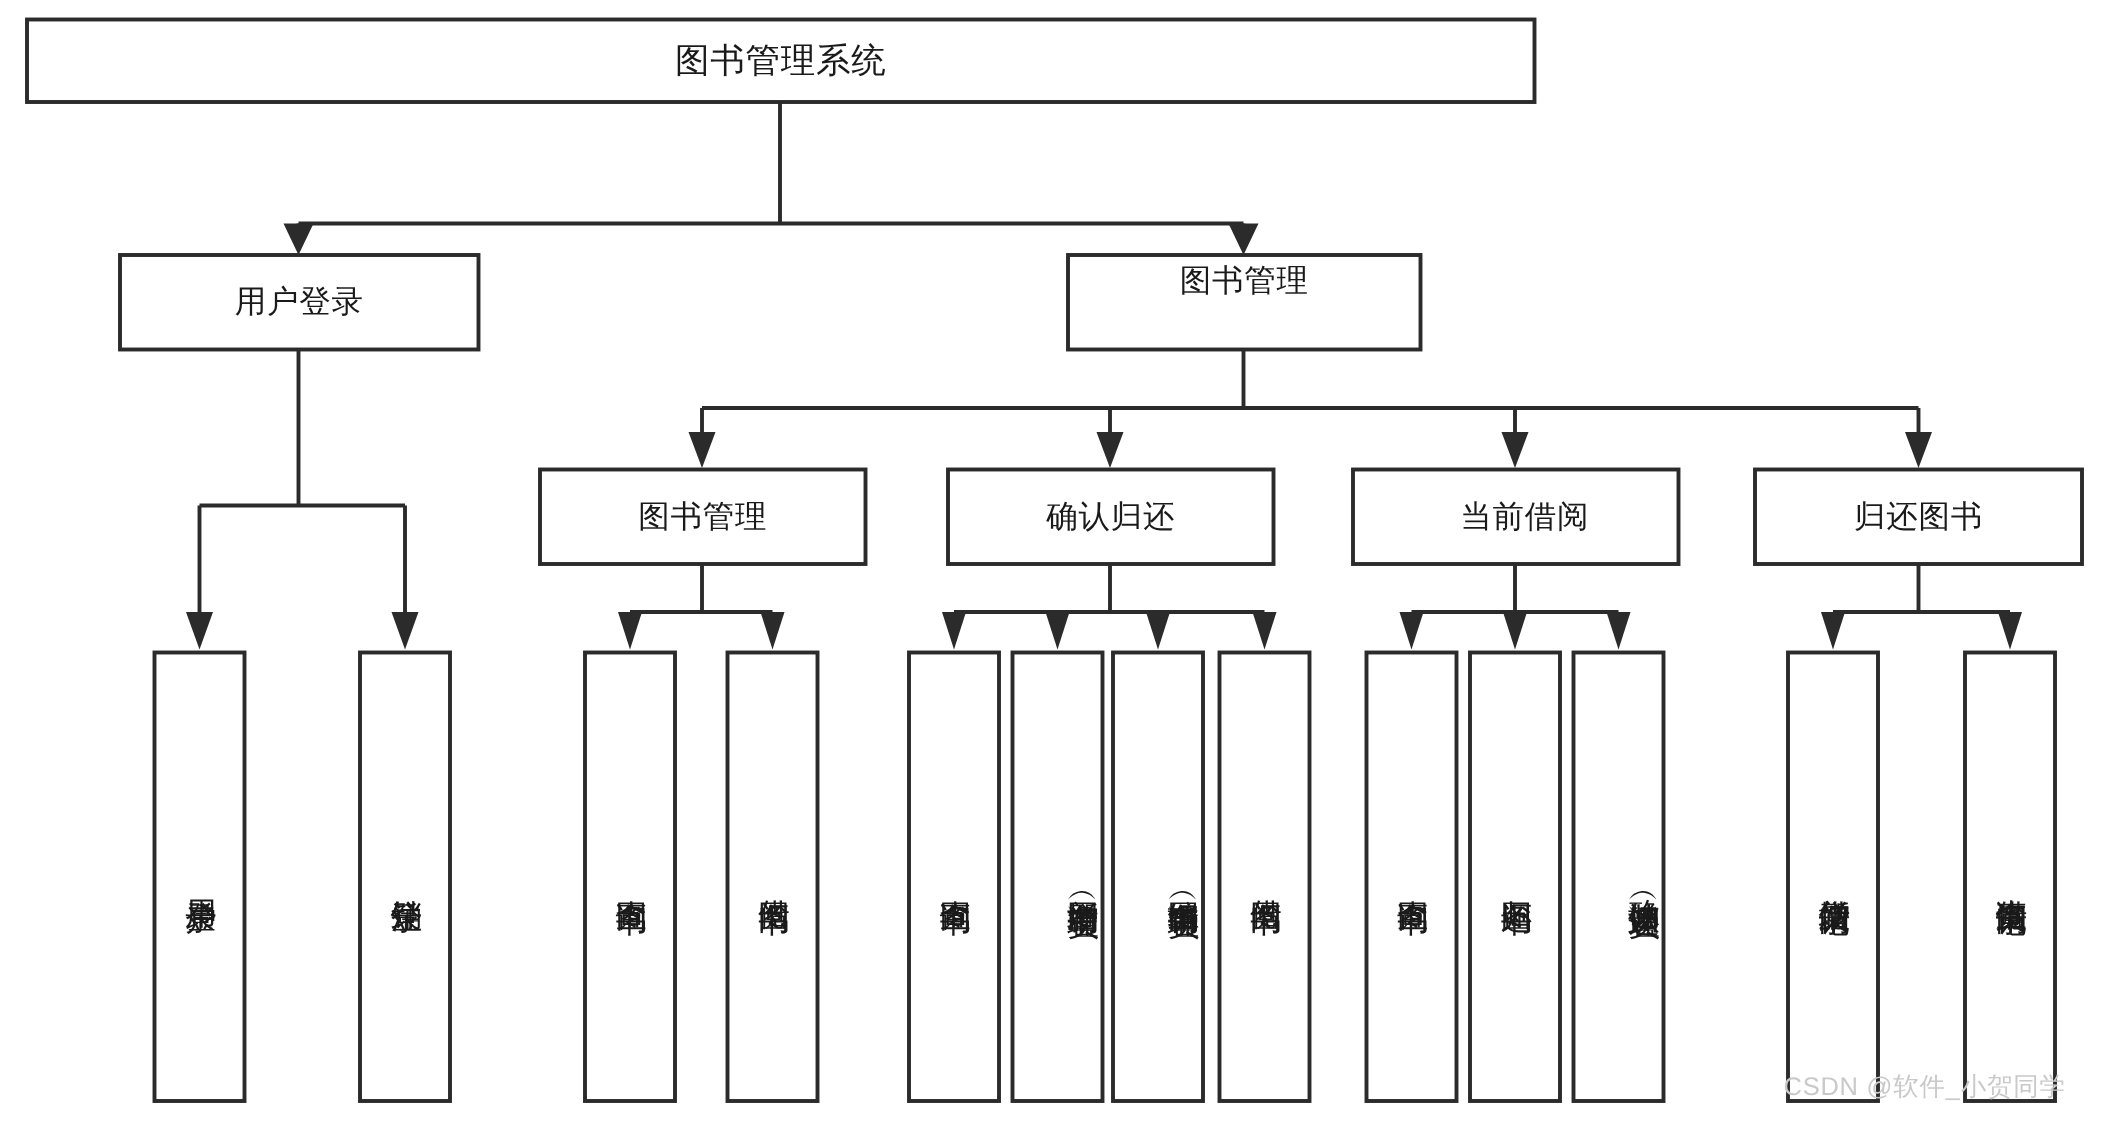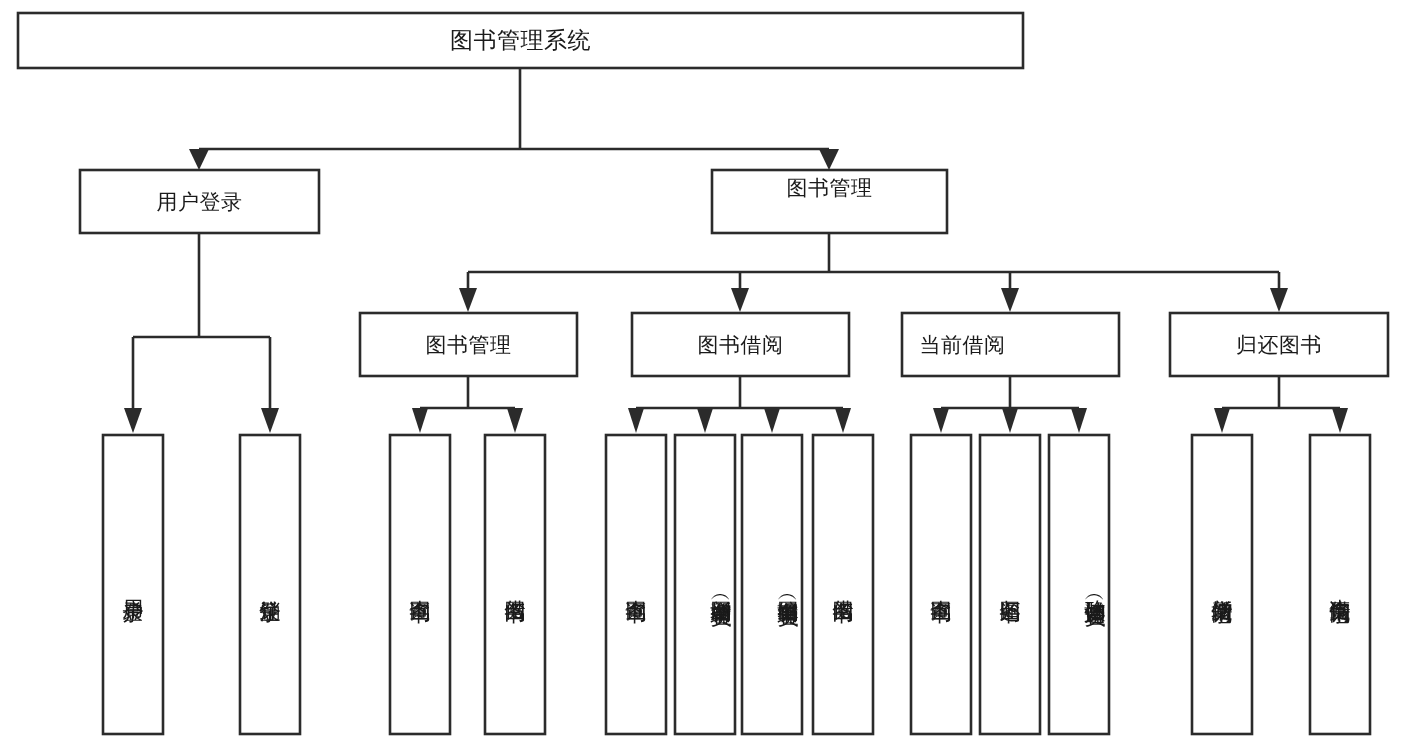--- a/index.html
+++ b/index.html
@@ -171,36 +171,37 @@
     <rect class="node-rect" x="1310" y="435" width="60" height="299"></rect>
 
   </svg>
 
   <div class="label-h" style="left:18px; top:13px; width:1005px; height:55px; font-size:23px;">图书管理系统</div>
 
   <div class="label-h" style="left:80px; top:170px; width:239px; height:63px;">用户登录</div>
   <div class="label-h" style="left:712px; top:156px; width:235px; height:63px;">图书管理</div>
 
   <div class="label-h" style="left:360px; top:313px; width:217px; height:63px;">图书管理</div>
-  <div class="label-h" style="left:632px; top:313px; width:217px; height:63px;">图书借阅</div>
-  <div class="label-h" style="left:854px; top:313px; width:217px; height:63px;">当前借阅</div>
+  <div class="label-h" style="left:632px; top:313px; width:217px; height:63px;">确认归还</div>
+  <div class="label-h" style="left:908px; top:313px; width:217px; height:63px;">当前借阅</div>
   <div class="label-h" style="left:1170px; top:313px; width:218px; height:63px;">归还图书</div>
 
   <div class="label-v center-v" style="left:103px; top:435px; width:60px; height:299px;">用户登录</div>
   <div class="label-v center-v" style="left:240px; top:435px; width:60px; height:299px;">注销登录</div>
 
   <div class="label-v center-v" style="left:390px; top:435px; width:60px; height:299px;">查询图书</div>
   <div class="label-v center-v" style="left:485px; top:435px; width:60px; height:299px;">借阅图书</div>
 
   <div class="label-v center-v" style="left:606px; top:435px; width:60px; height:299px;">查询图书</div>
   <div class="label-v" style="left:675px; top:441px; width:60px; height:293px;">新增图书（管理员）</div>
   <div class="label-v" style="left:742px; top:441px; width:60px; height:293px;">编辑图书（管理员）</div>
   <div class="label-v center-v" style="left:813px; top:435px; width:60px; height:299px;">借阅图书</div>
 
   <div class="label-v center-v" style="left:911px; top:435px; width:60px; height:299px;">查询图书</div>
   <div class="label-v center-v" style="left:980px; top:435px; width:60px; height:299px;">归还图书</div>
   <div class="label-v" style="left:1049px; top:441px; width:60px; height:293px;">确认归还（管理员）</div>
 
   <div class="label-v center-v" style="left:1192px; top:435px; width:60px; height:299px;">新增借阅记录</div>
   <div class="label-v center-v" style="left:1310px; top:435px; width:60px; height:299px;">查询借阅记录</div>
 
+  <div class="watermark">CSDN @软件_小贺同学</div>
 
 </div>
 
 </body></html>

